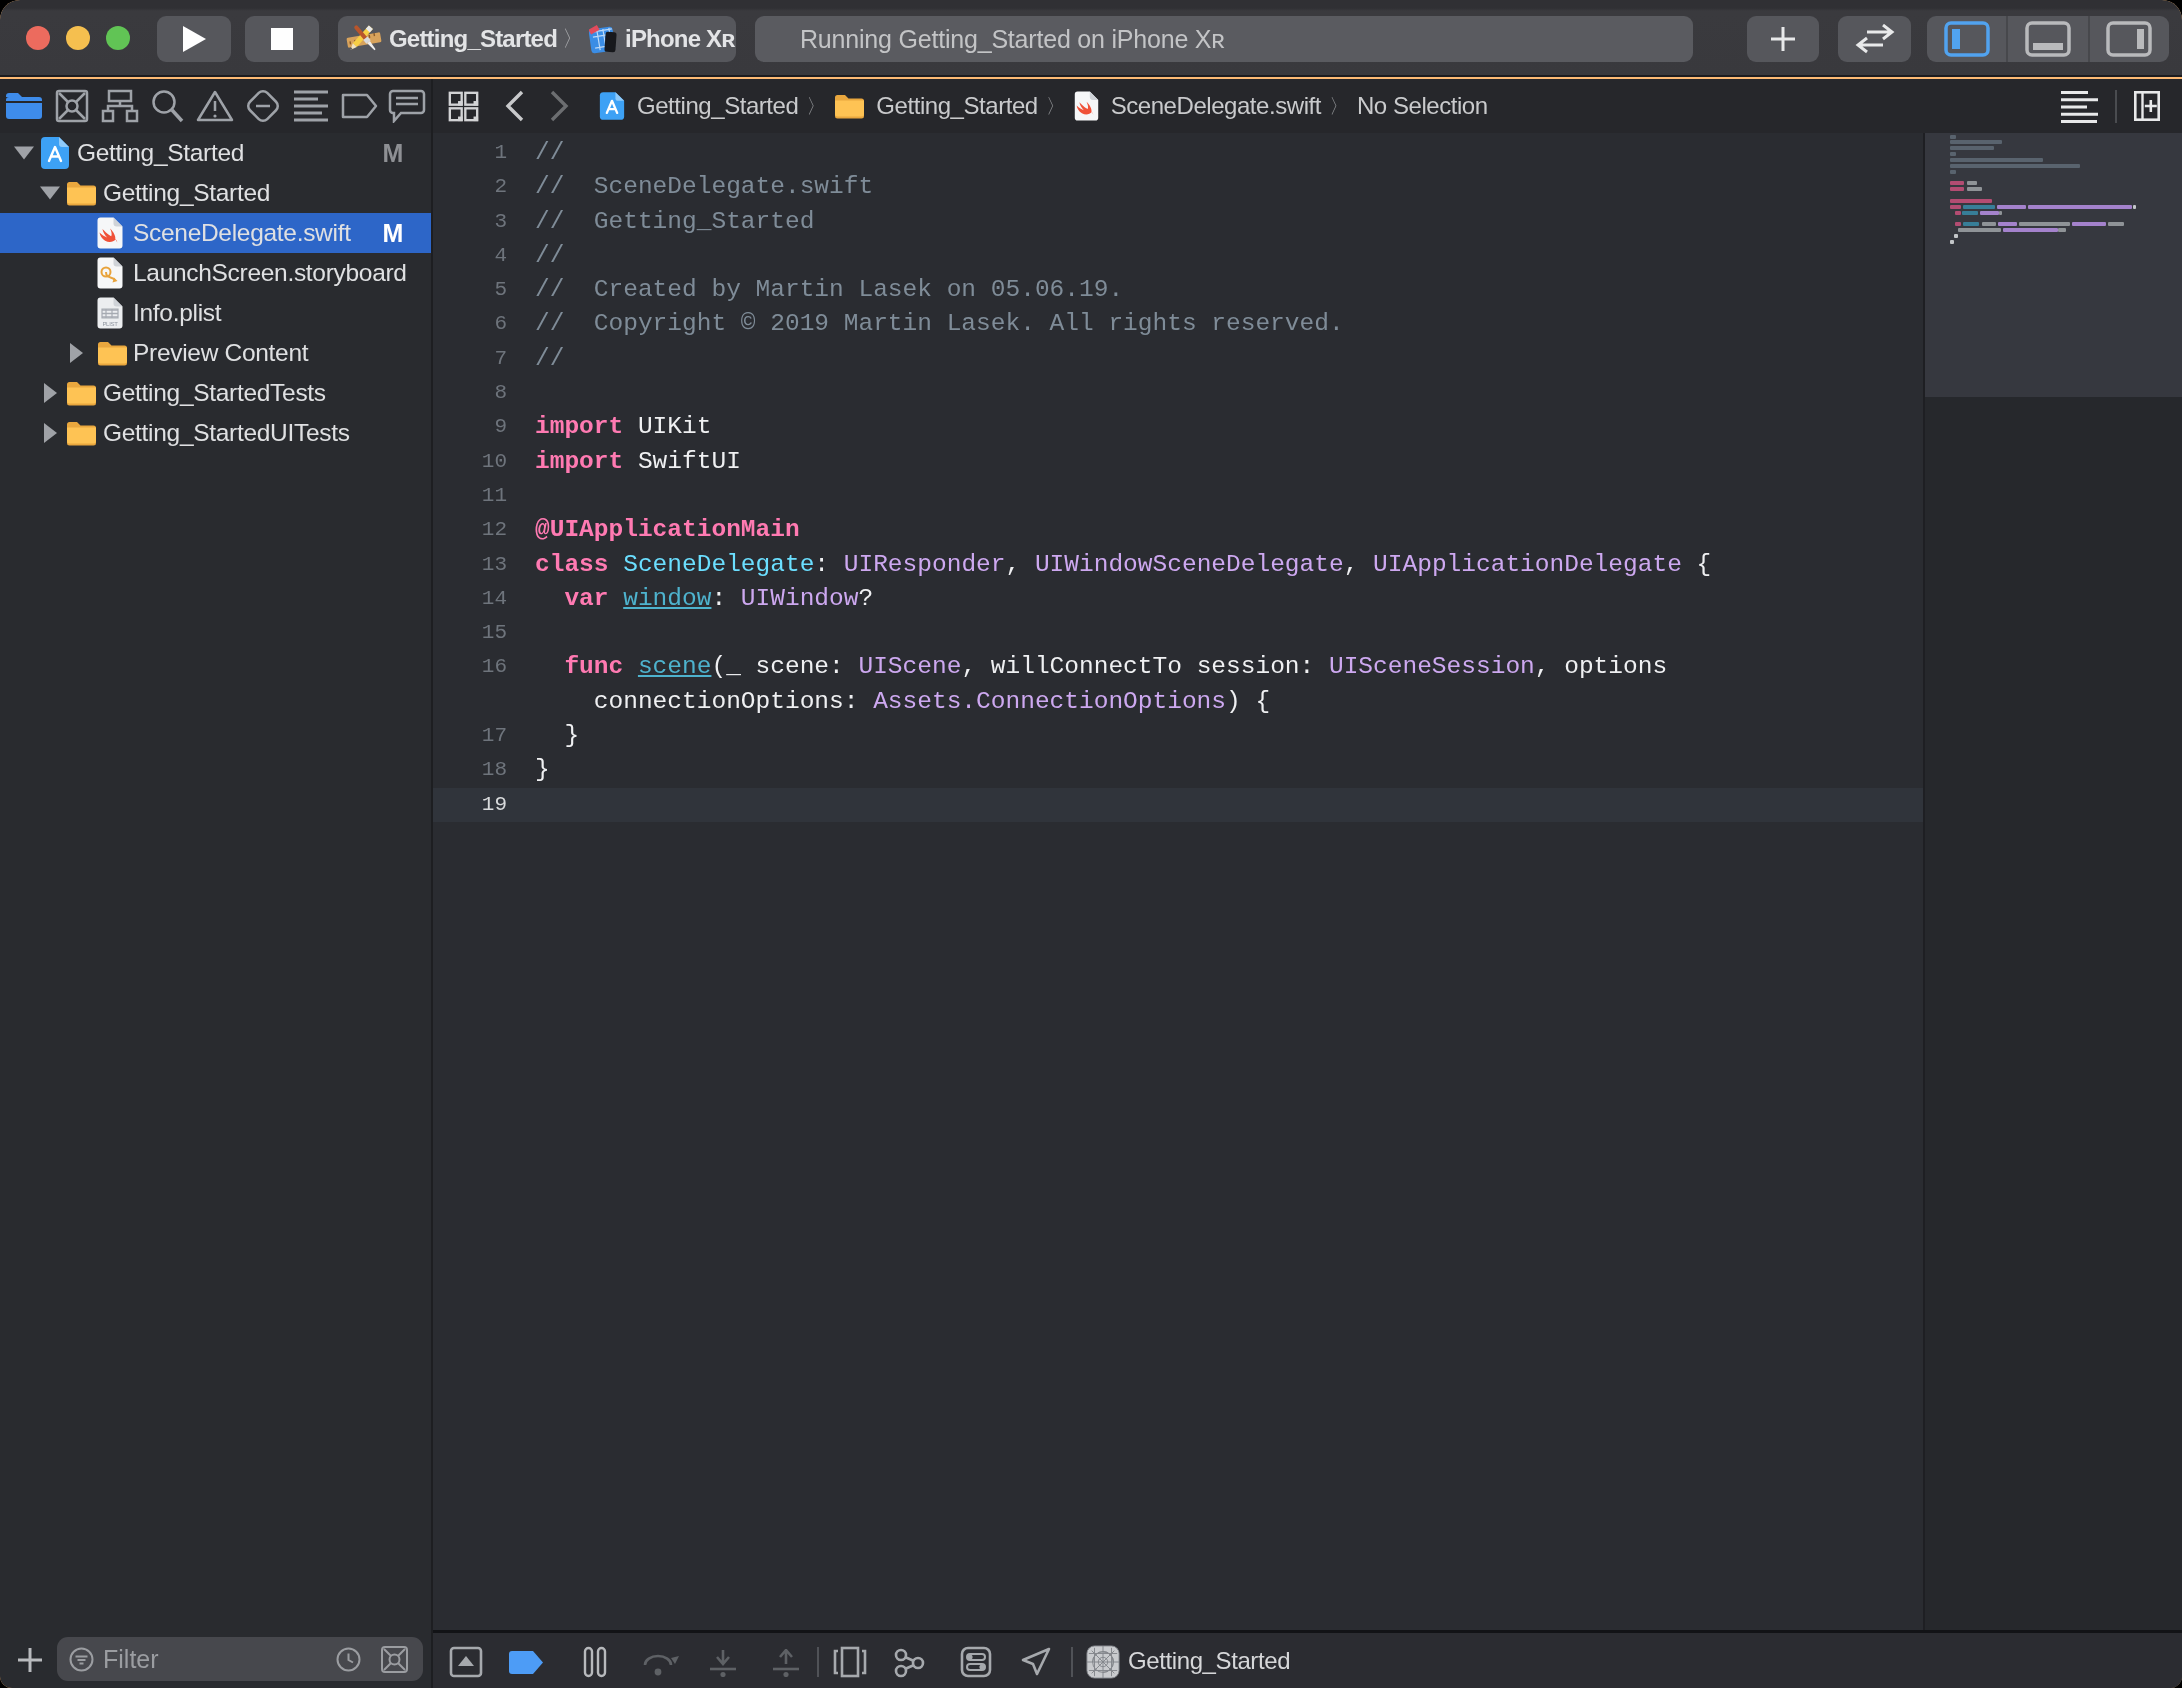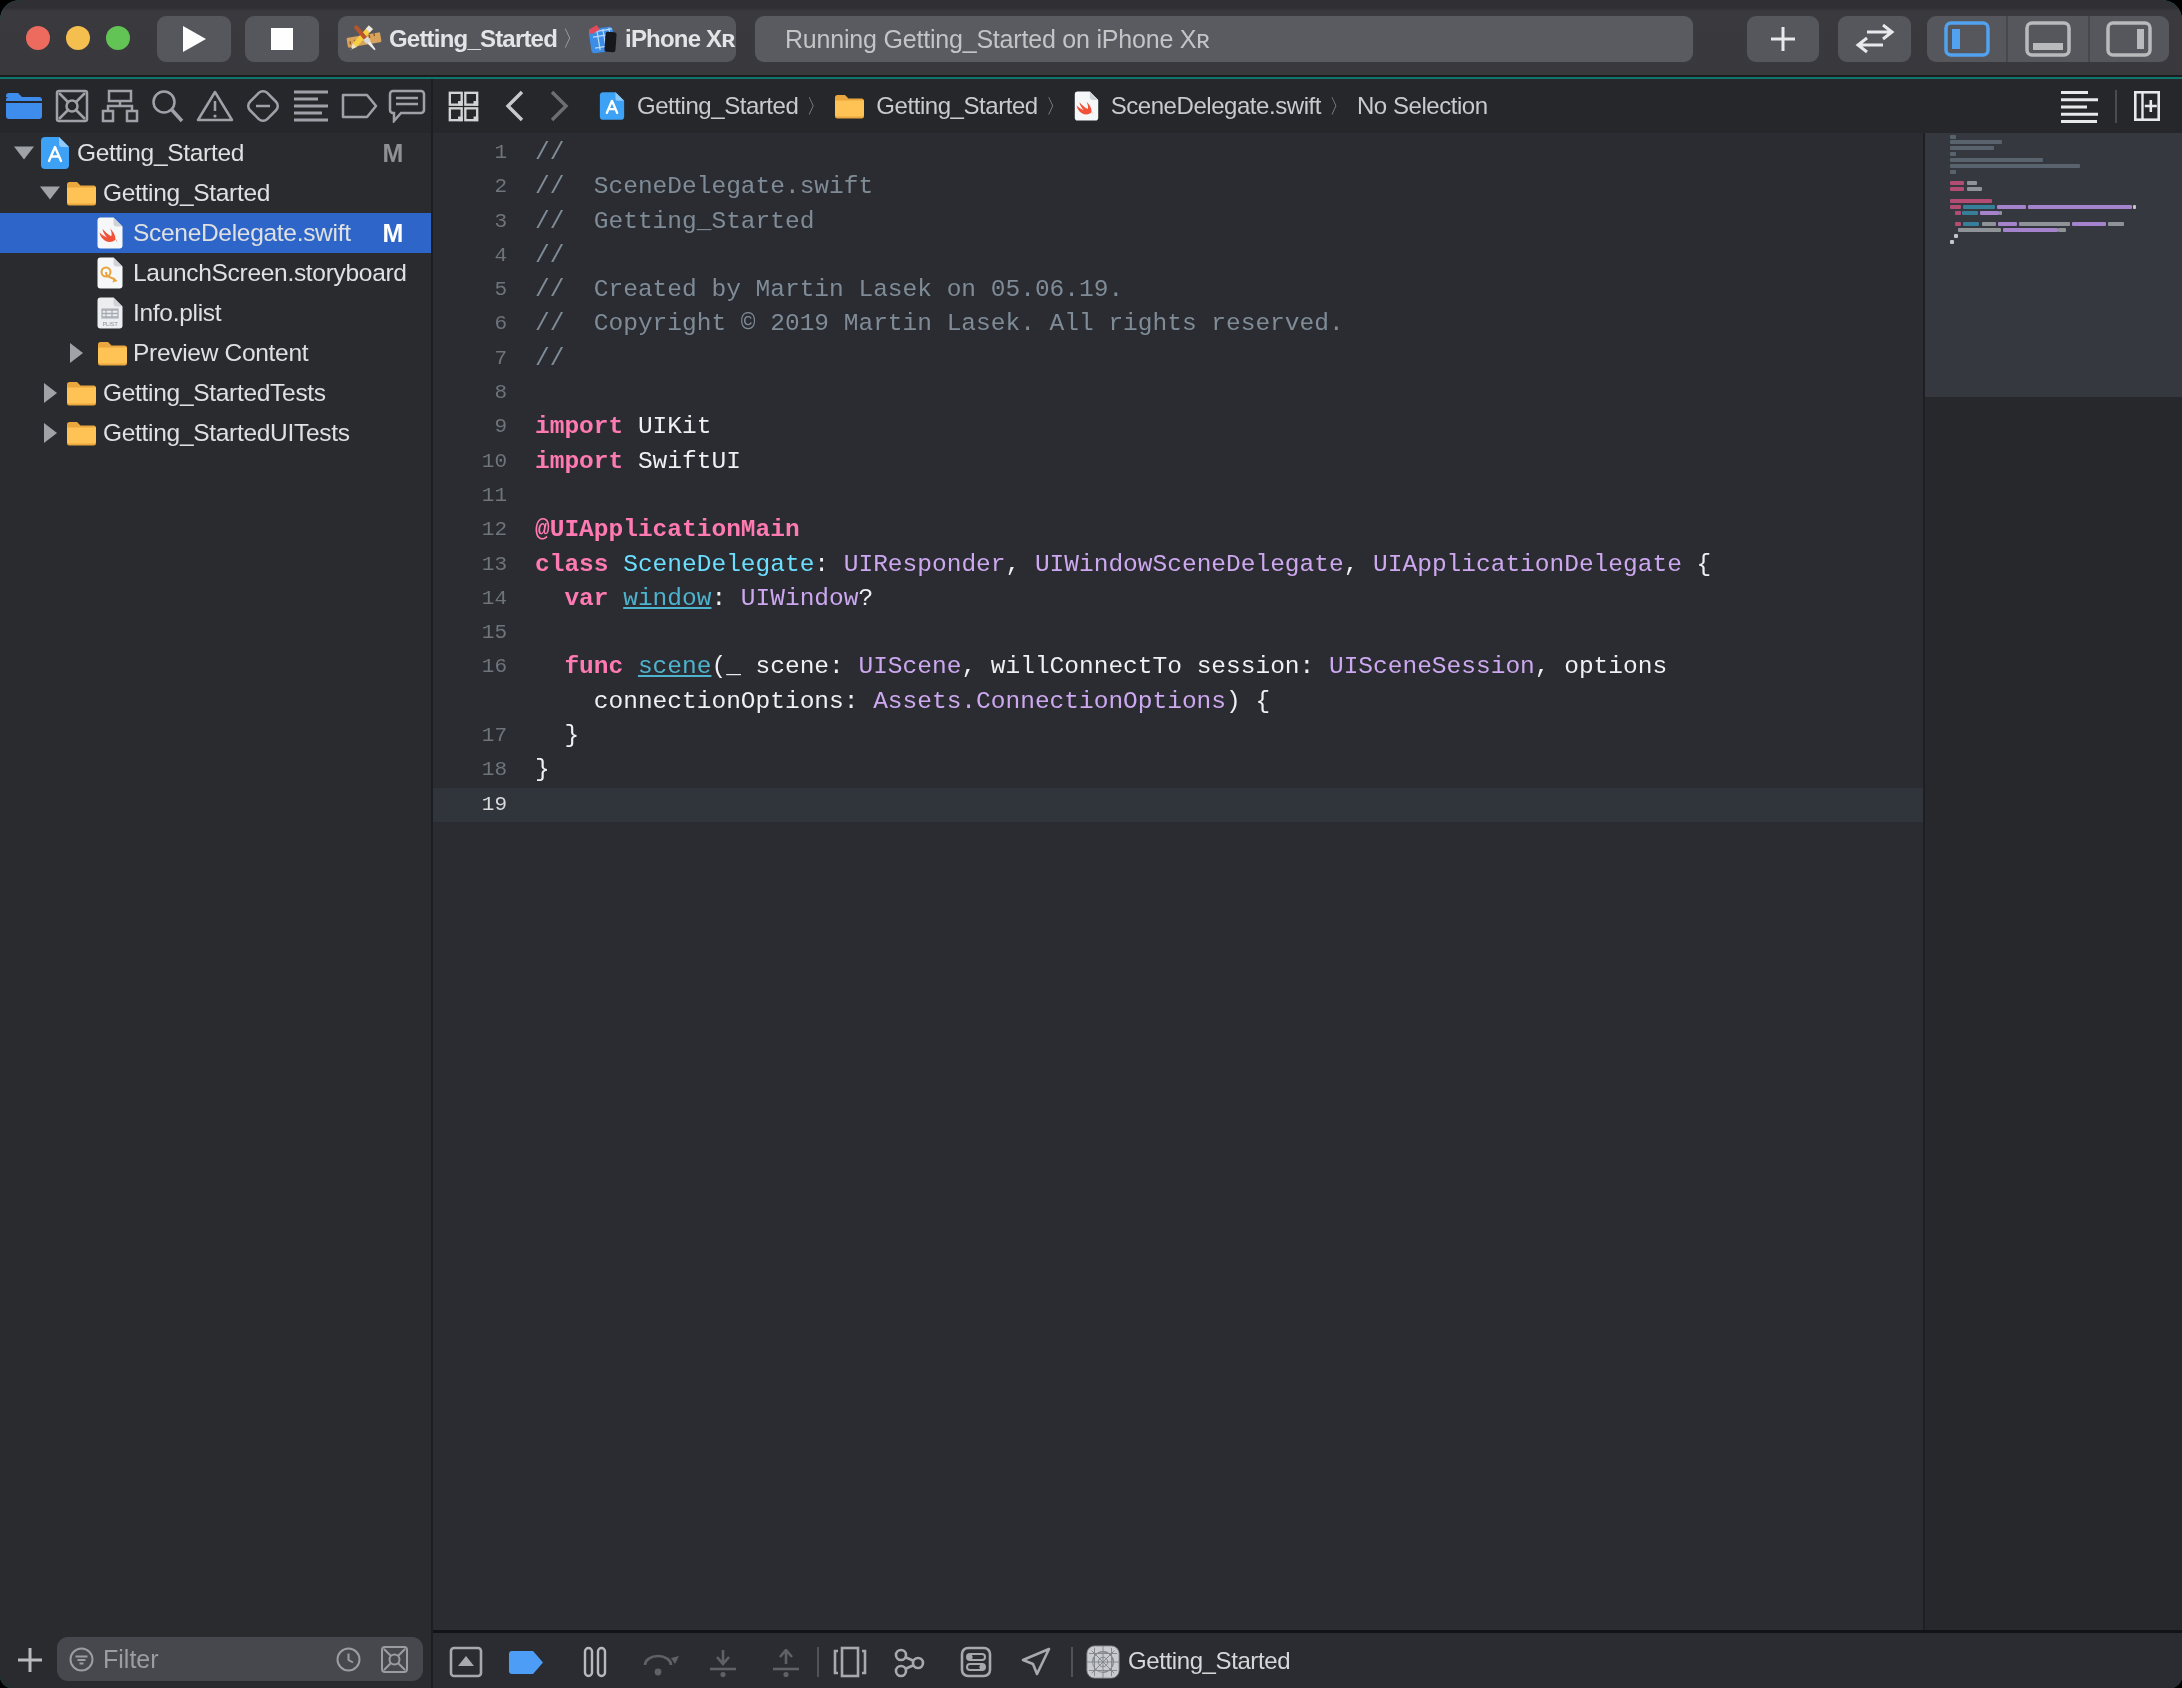--- a/index.html
+++ b/index.html
@@ -1,37 +1,37 @@
 <!DOCTYPE html>
 <html><head>
 <meta charset="utf-8">
 <style>
 * { margin:0; padding:0; box-sizing:border-box; }
 html,body { width:2182px; height:1688px; background:#000; overflow:hidden; }
 body { font-family:"Liberation Sans", sans-serif; }
 .window { position:absolute; left:0; top:0; width:2182px; height:1688px;
-  border-radius:20px 20px 12px 12px; overflow:hidden; background:#0f766e; }
+  border-radius:20px 20px 12px 12px; overflow:hidden; background:#fdba74; }
 
 
 .toolbar { position:absolute; left:0; top:0; width:2182px; height:77px;
   background:linear-gradient(#303034 0px, #303034 8px, #3a3a3e 11px, #39393d 77px);
   border-bottom:2px solid #1c1c1f; }
 .tl { position:absolute; top:26px; width:24px; height:24px; border-radius:50%; }
 .tl.r { left:26px; background:#ec6b5e; }
 .tl.y { left:66px; background:#f5bf4f; }
 .tl.g { left:106px; background:#61c455; }
 .tbtn { position:absolute; top:16px; height:46px; background:#56575c; border-radius:9px; }
 .play { left:157px; width:74px; }
 .stop { left:245px; width:74px; }
 .scheme { left:338px; width:398px; display:flex; align-items:center; color:#e3e4e6;
   font-size:24px; font-weight:700; letter-spacing:-0.8px; padding-left:8px; white-space:nowrap; }
 .scheme .chev { color:#a2a3a6; font-weight:400; margin:0 5px; font-size:22px; letter-spacing:0; }
 .status { position:absolute; left:755px; top:16px; width:938px; height:46px;
   background:#5a5b60; border-radius:9px; color:#c3c4c6; font-size:25px; letter-spacing:-0.2px;
-  line-height:46px; padding-left:30px; }
+  line-height:46px; padding-left:45px; }
 .plusbtn { left:1747px; width:72px; }
 .swapbtn { left:1838px; width:73px; }
 .group { position:absolute; left:1927px; top:16px; width:242px; height:46px;
   background:#56575c; border-radius:9px; display:flex; }
 .group .seg { flex:1; display:flex; align-items:center; justify-content:center; position:relative; }
 .group .seg + .seg { border-left:2px solid #47484c; }
 .cicon { position:absolute; left:50%; top:50%; transform:translate(-50%,-50%); }
 
 
 .main { position:absolute; left:0; top:79px; width:2182px; height:1609px; display:flex; }

